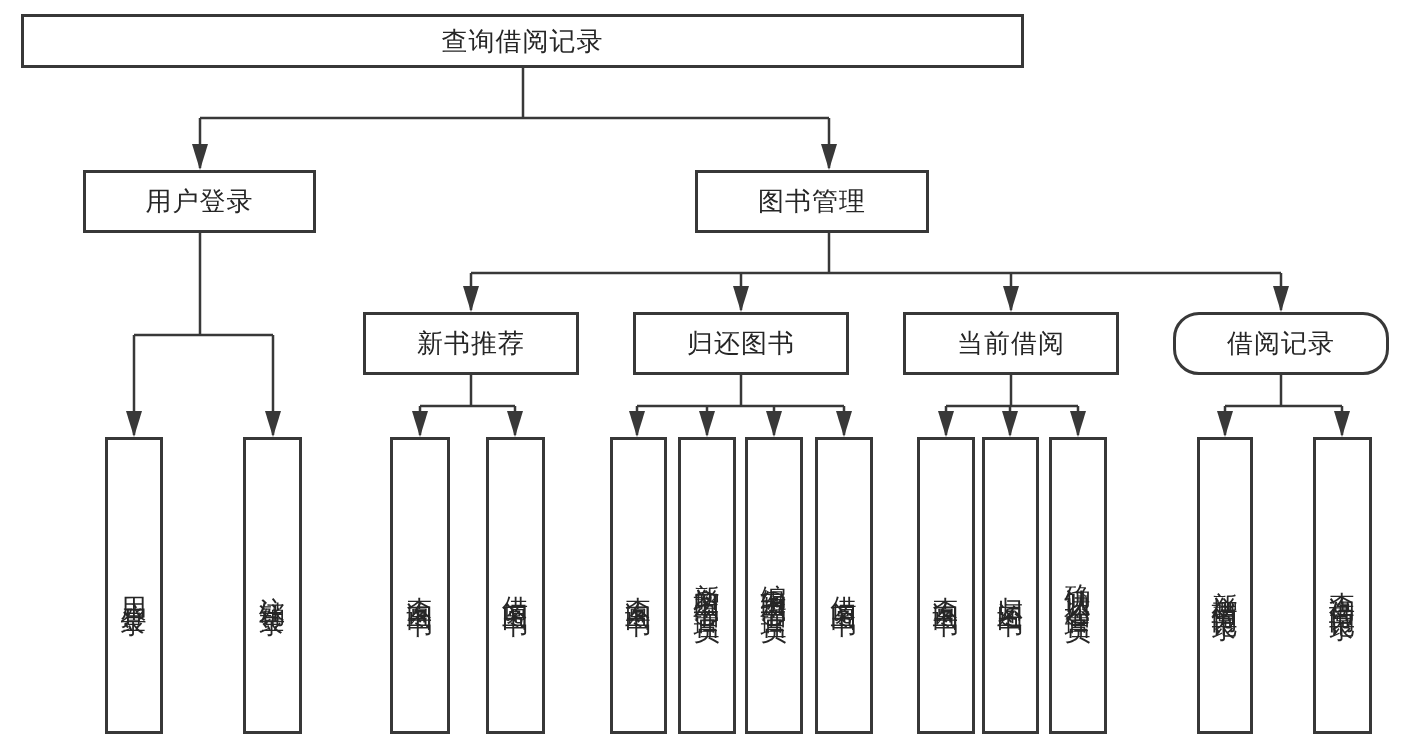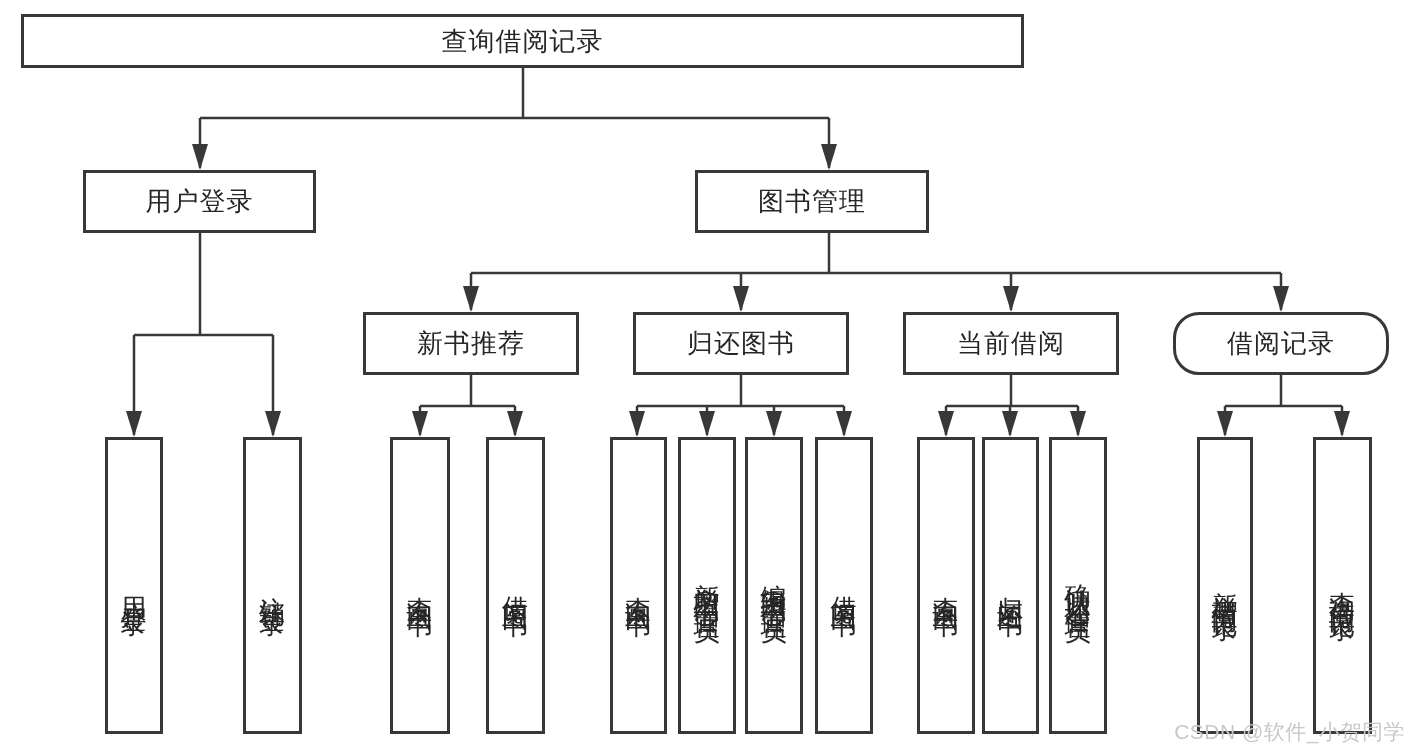--- a/index.html
+++ b/index.html
@@ -149,15 +149,14 @@
     <span>确认归还（管理员）</span>
   </div>
 
   <div class="box vbox" style="left:1197px; top:437px; width:56px; height:297px;">
     <span>新增借阅记录</span>
   </div>
   <div class="box vbox" style="left:1313px; top:437px; width:59px; height:297px;">
     <span>查询借阅记录</span>
   </div>
 
-  <div class="watermark">CSDN @软件_小贺同学</div>
 
 </div>
 
 </body></html>

